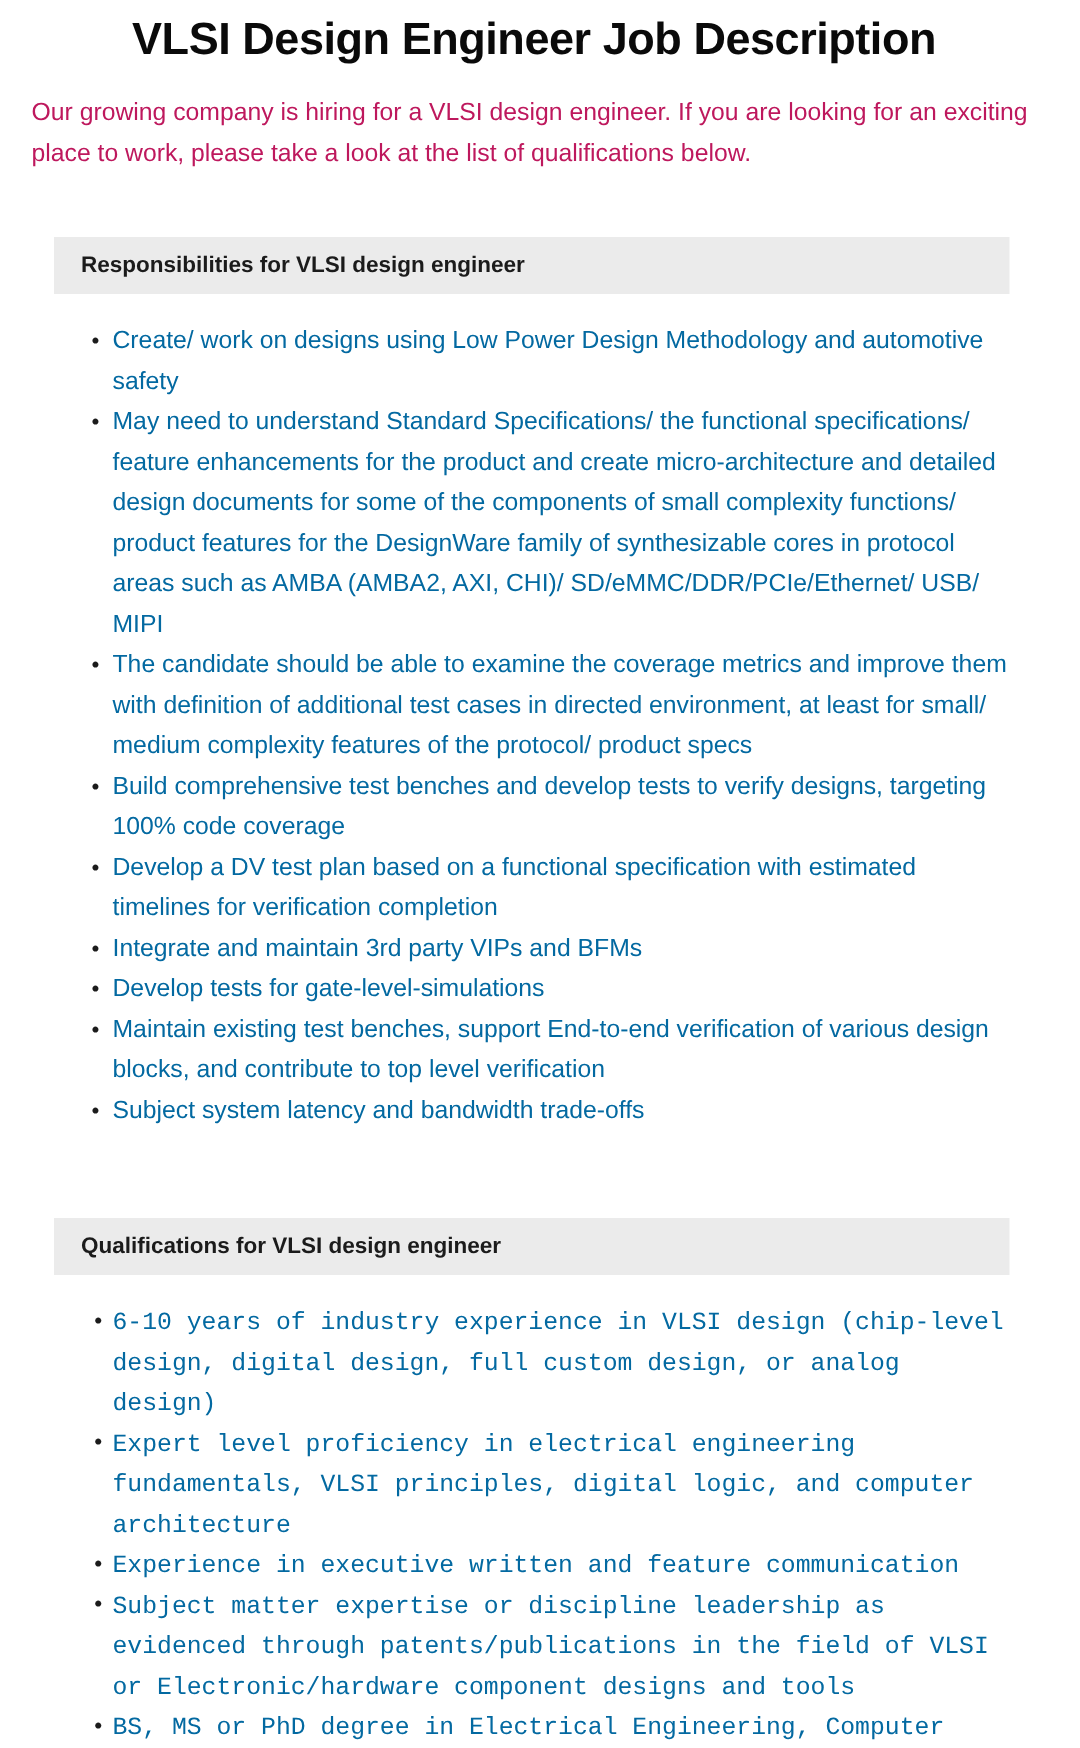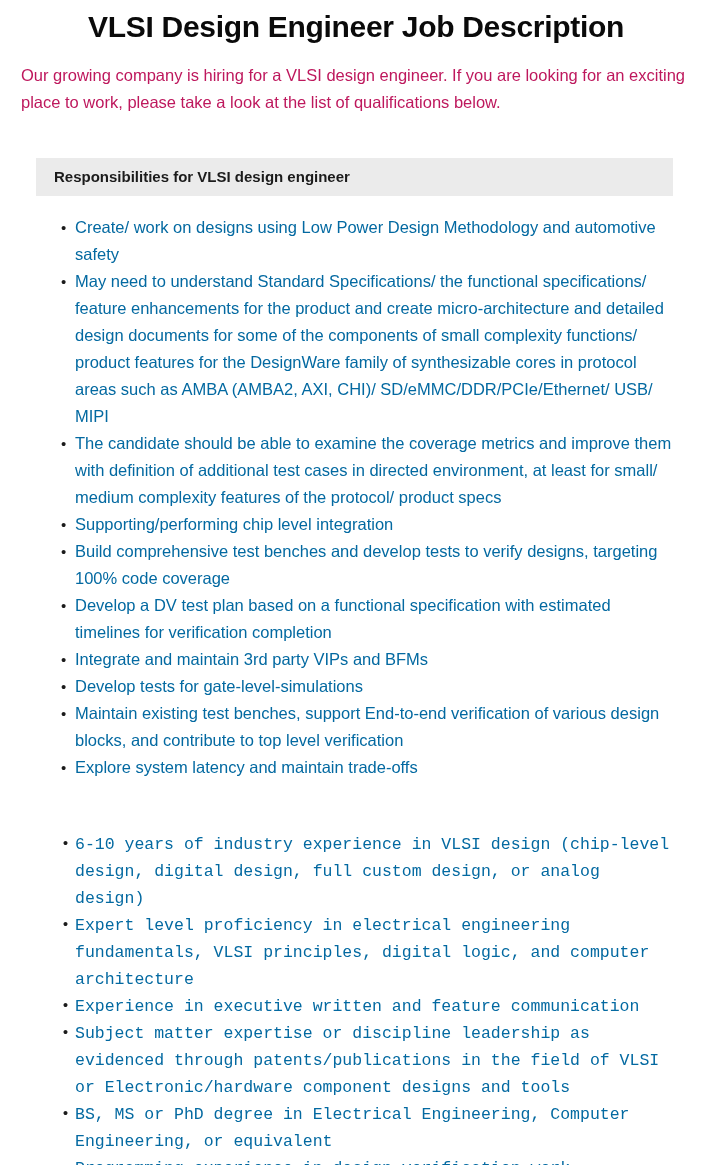--- a/index.html
+++ b/index.html
@@ -88,31 +88,31 @@
   <h1 class="doc-title">VLSI Design Engineer Job Description</h1>
 
   <p class="intro">Our growing company is hiring for a VLSI design engineer. If you are looking for an exciting place to work, please take a look at the list of qualifications below.</p>
 
   <div class="section">
     <div class="section-header">Responsibilities for VLSI design engineer</div>
     <ul class="bullets">
       <li>Create/ work on designs using Low Power Design Methodology and automotive safety</li>
       <li>May need to understand Standard Specifications/ the functional specifications/ feature enhancements for the product and create micro-architecture and detailed design documents for some of the components of small complexity functions/ product features for the DesignWare family of synthesizable cores in protocol areas such as AMBA (AMBA2, AXI, CHI)/ SD/eMMC/DDR/PCIe/Ethernet/ USB/ MIPI</li>
       <li>The candidate should be able to examine the coverage metrics and improve them with definition of additional test cases in directed environment, at least for small/ medium complexity features of the protocol/ product specs</li>
-      <li>Supporting/performing chip level integration</li>
       <li>Build comprehensive test benches and develop tests to verify designs, targeting 100% code coverage</li>
       <li>Develop a DV test plan based on a functional specification with estimated timelines for verification completion</li>
       <li>Integrate and maintain 3rd party VIPs and BFMs</li>
       <li>Develop tests for gate-level-simulations</li>
       <li>Maintain existing test benches, support End-to-end verification of various design blocks, and contribute to top level verification</li>
-      <li>Explore system latency and maintain trade-offs</li>
+      <li>Subject system latency and bandwidth trade-offs</li>
     </ul>
   </div>
 
   <div class="section section-last">
+    <div class="section-header">Qualifications for VLSI design engineer</div>
     <ul class="bullets">
       <li>6-10 years of industry experience in VLSI design (chip-level design, digital design, full custom design, or analog design)</li>
       <li>Expert level proficiency in electrical engineering fundamentals, VLSI principles, digital logic, and computer architecture</li>
       <li>Experience in executive written and feature communication</li>
       <li>Subject matter expertise or discipline leadership as evidenced through patents/publications in the field of VLSI or Electronic/hardware component designs and tools</li>
       <li>BS, MS or PhD degree in Electrical Engineering, Computer Engineering, or equivalent</li>
       <li>Programming experience in design verification work</li>
     </ul>
   </div>
 

